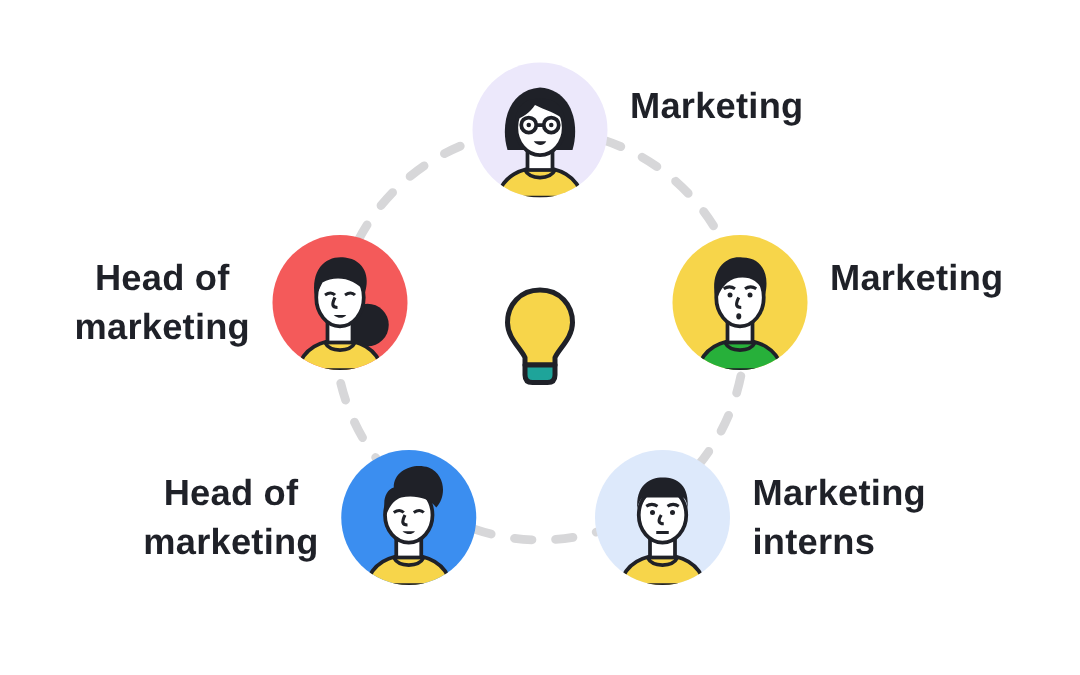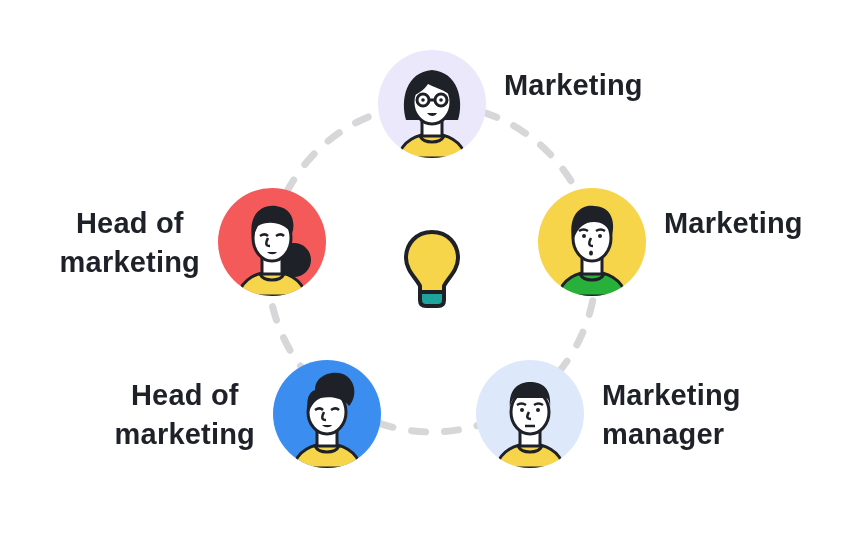--- a/index.html
+++ b/index.html
@@ -106,19 +106,19 @@
     <circle cx="46" cy="50" r="2" fill="#1f2128"></circle>
       <circle cx="62" cy="50" r="2" fill="#1f2128"></circle>
     <path d="M41 45 C44 43 47 43 50 45" fill="none" stroke="#1f2128" stroke-width="2.5"></path>
     <path d="M58 45 C61 43 64 43 67 45" fill="none" stroke="#1f2128" stroke-width="2.5"></path>
     <path d="M53 52 C50 57 51 59 55 59" fill="none" stroke="#1f2128" stroke-width="2.5"></path>
     <line x1="49" y1="66" x2="59" y2="66" stroke="#1f2128" stroke-width="2.5"></line>
   </svg>
 </div>
 <div class="label" style="left:602px;top:376px;">
   <span>Marketing</span>
-  <span>manager</span>
+  <span>interns</span>
 </div>
 
 <svg class="bulb" viewBox="0 0 64 84">
   <path d="M32 4 C16 4 6 16 6 30 C6 42 16 50 20 58 L20 64 L44 64 L44 58 C48 50 58 42 58 30 C58 16 48 4 32 4 Z" fill="#f7d54a" stroke="#1f2128" stroke-width="4" stroke-linejoin="round"></path>
   <path d="M20 64 L44 64 L44 72 C44 76 42 78 38 78 L26 78 C22 78 20 76 20 72 Z" fill="#1ea49a" stroke="#1f2128" stroke-width="4" stroke-linejoin="round"></path>
 </svg>
 
 </body></html>

